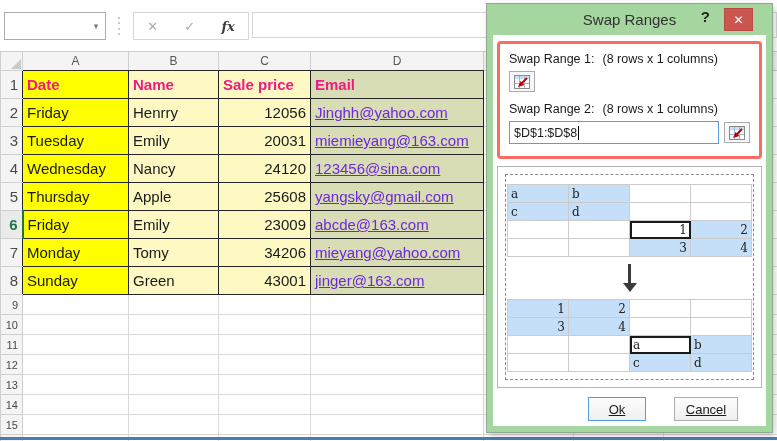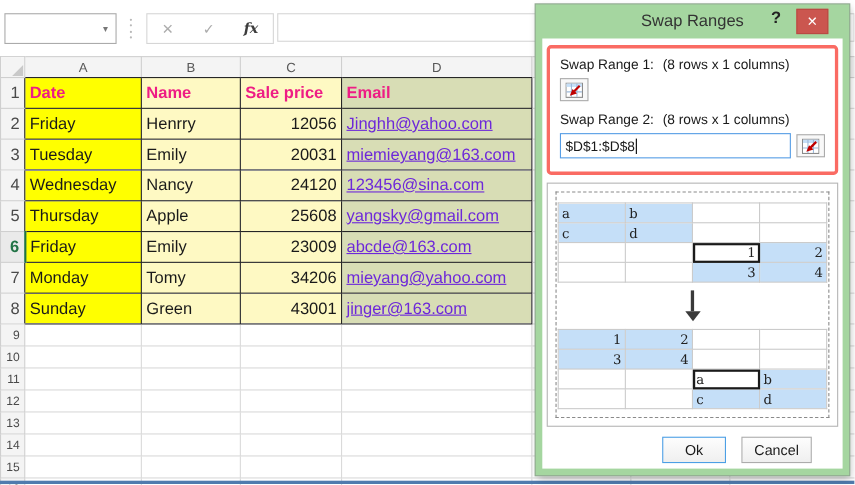--- a/index.html
+++ b/index.html
@@ -70,21 +70,21 @@
   .mini td{width:54px;height:17px;border:1px solid #CBCBCB;font-family:"DejaVu Serif",serif;
            font-size:12px;color:#222;padding:0 3px;overflow:hidden;background:#fff;}
   .mini td.b{background:#C5DFF8;}
   .mini td.act{outline:2px solid #1a1a1a;outline-offset:-2px;background:#fff;}
   .mini td.l{text-align:left;}
   .mini td.r{text-align:right;}
   .arrowv{margin:7px 0;display:flex;flex-direction:column;align-items:center;}
   .arrow-stem{width:3px;height:19px;background:#3a3a3a;}
   .arrow-head{width:0;height:0;border-left:7px solid transparent;border-right:7px solid transparent;
               border-top:9px solid #3a3a3a;}
-  .btn-row{display:flex;justify-content:flex-end;gap:14px;margin:9px 25px 0 0;}
+  .btn-row{display:flex;justify-content:flex-end;gap:28px;margin:9px 25px 0 0;text-decoration:underline;}
   .btn{height:24px;font-size:13px;font-family:"Liberation Sans",sans-serif;color:#1a1a1a;
        background:linear-gradient(#FDFDFD,#EFEFEF);cursor:pointer;}
   .btn-ok{width:58px;border:1px solid #4C9FE5;}
   .btn-cancel{width:64px;border:1px solid #ACACAC;}
 </style>
 </head>
 <body>
 
 <div class="stage">
 

